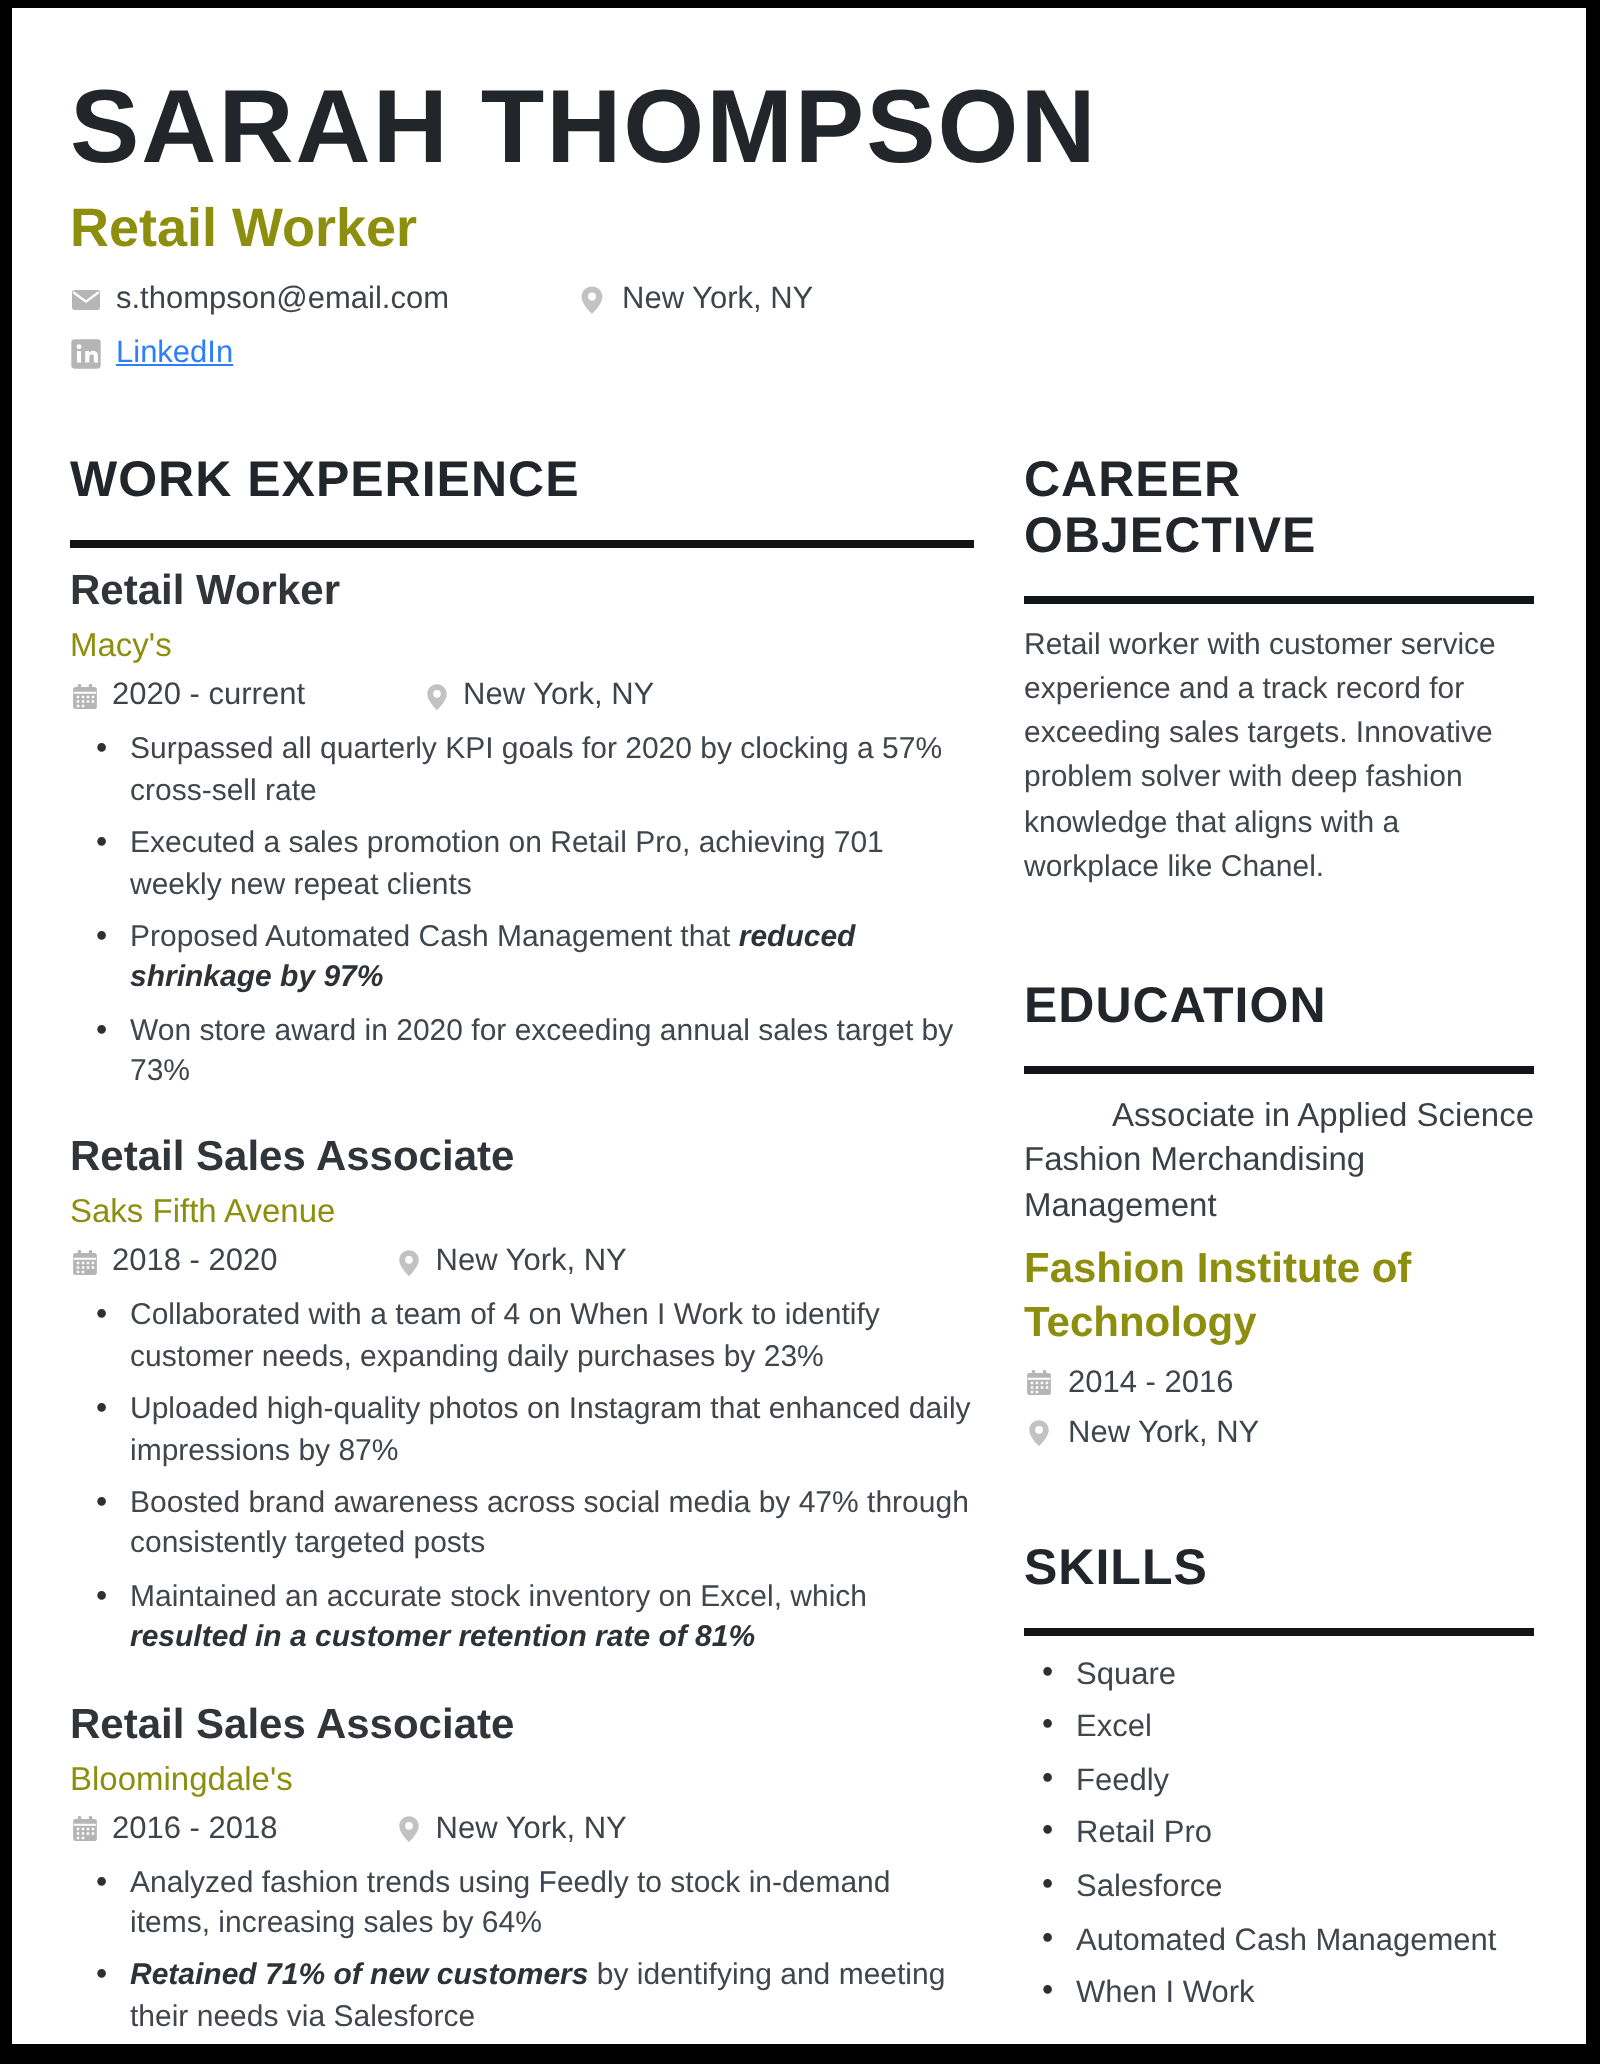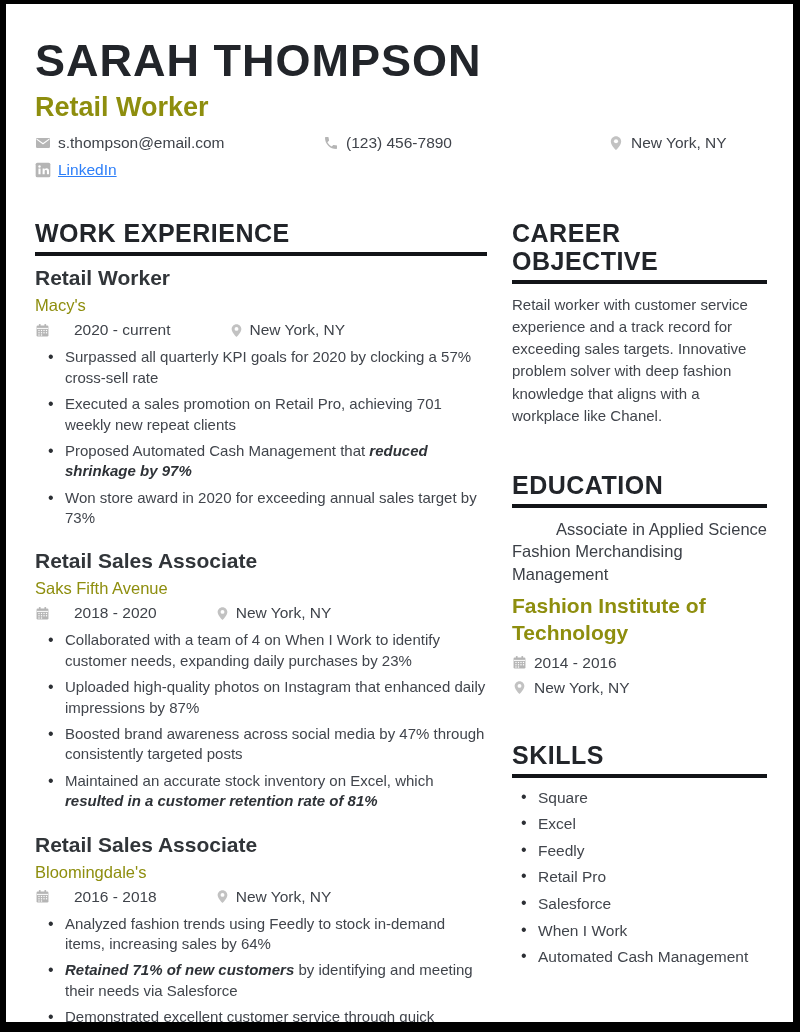--- a/index.html
+++ b/index.html
@@ -18,40 +18,39 @@
     overflow: hidden;
     --accent: #8e8e0e;
     --heading: #22252a;
     --body: #41454c;
     --icon: #b5b5b5;
     --link: #2d7ff9;
   }
 
   
   .name {
-    font-size: 45px;
+    font-size: 52px;
     font-weight: 800;
     letter-spacing: 1px;
     color: var(--heading);
     line-height: 1.0;
   }
   .subtitle {
     margin-top: 10px;
     font-size: 27px;
     font-weight: 700;
     color: var(--accent);
     line-height: 1.05;
   }
   .contact-row {
     display: flex;
     align-items: center;
     margin-top: 13px;
     font-size: 15.5px;
     color: #3f434a;
-    gap: 35px;
   }
   .contact-row + .contact-row { margin-top: 9px; }
   .c-item { display: inline-flex; align-items: center; }
   .c-item.w1 { width: 253px; }
   .c-item.w2 { width: 250px; }
   .icon { display: inline-flex; width: 16px; height: 16px; margin-right: 7px; flex: 0 0 auto; }
   .icon svg { width: 100%; height: 100%; }
   a.link { color: var(--link); text-decoration: underline; cursor: pointer; }
 
   
@@ -62,31 +61,31 @@
     margin-top: 40px;
   }
 
   h2.sec {
     font-size: 25px;
     font-weight: 800;
     letter-spacing: 0.5px;
     color: var(--heading);
     line-height: 1.12;
     border-bottom: 4px solid #121418;
-    padding-bottom: 5px;
+    padding-bottom: 16px;
     margin-bottom: 10px;
   }
 
   
   .job { margin-bottom: 21px; }
   .job-title { font-size: 21px; font-weight: 600; color: #313539; margin-top: 3px; }
   .job-company { font-size: 16.5px; font-weight: 400; color: var(--accent); margin-top: 6px; }
   .meta { display: flex; align-items: center; margin-top: 6px; font-size: 15.5px; color: #3f434a; }
   .meta .icon { width: 15px; height: 15px; margin-right: 6px; }
-  .meta-gap { margin-right: 58px; gap: 18px; }
+  .meta-gap { margin-right: 58px; }
   ul.bullets { list-style: none; margin-top: 8px; }
   ul.bullets li {
     position: relative;
     padding-left: 30px;
     margin-bottom: 6px;
     font-size: 15px;
     line-height: 1.36;
     color: var(--body);
   }
   ul.bullets li::before {
@@ -136,28 +135,20 @@
 
     <div class="contact-row">
       <span class="c-item w1">
         <span class="icon">
             <svg viewBox="0 0 24 24">
               <rect x="1.5" y="4.5" width="21" height="15" rx="2" fill="#b5b5b5"></rect>
               <path d="M2.5 6.2l9.5 7 9.5-7" stroke="#fff" stroke-width="1.8" fill="none"></path>
             </svg>
           </span>
         <span>s.thompson@email.com</span>
-      </span>
-      <span class="c-item w2">
-        <span class="icon">
-            <svg viewBox="0 0 24 24">
-              <path fill="#b5b5b5" d="M6.62 10.79c1.44 2.83 3.76 5.14 6.59 6.59l2.2-2.2c.27-.27.67-.36 1.02-.24 1.12.37 2.33.57 3.57.57.55 0 1 .45 1 1V20c0 .55-.45 1-1 1-9.39 0-17-7.61-17-17 0-.55.45-1 1-1h3.5c.55 0 1 .45 1 1 0 1.25.2 2.45.57 3.57.11.35.03.74-.25 1.02l-2.2 2.2z"></path>
-            </svg>
-          </span>
-        <span>(123) 456-7890</span>
       </span>
       <span class="c-item">
         <span class="icon">
             <svg viewBox="0 0 24 24">
               <path fill="#c2c2c2" d="M12 1.8c-4.3 0-7.8 3.5-7.8 7.8 0 5.7 7.8 12.9 7.8 12.9s7.8-7.2 7.8-12.9c0-4.3-3.5-7.8-7.8-7.8z"></path>
               <circle cx="12" cy="9.4" r="3.1" fill="#fff"></circle>
             </svg>
           </span>
         <span>New York, NY</span>
       </span>
@@ -364,20 +355,20 @@
       </section>
 
       <section class="rsec">
         <h2 class="sec">SKILLS</h2>
         <ul class="skills" id="skills">
             <li>Square</li>
             <li>Excel</li>
             <li>Feedly</li>
             <li>Retail Pro</li>
             <li>Salesforce</li>
+            <li>Automated Cash Management</li>
             <li>When I Work</li>
-            <li>Automated Cash Management</li>
           </ul>
       </section>
 
     </div>
   </div>
 </div>
 
 </body></html>

